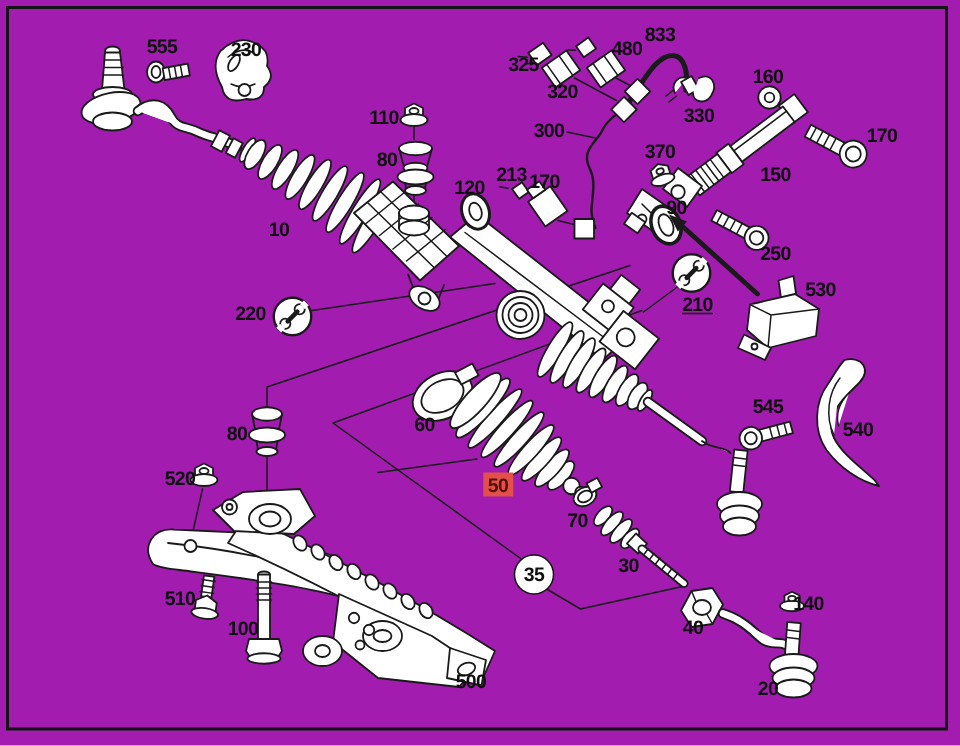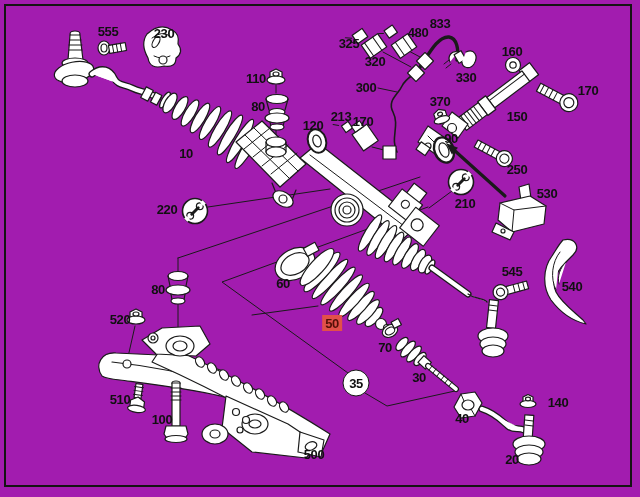--- a/index.html
+++ b/index.html
@@ -414,32 +414,32 @@
       <div class="lbl plain" style="left: 366px; top: 87px;">300</div>
       <div class="lbl plain" style="left: 512px; top: 51px;">160</div>
       <div class="lbl plain" style="left: 588px; top: 90px;">170</div>
       <div class="lbl plain" style="left: 440px; top: 101px;">370</div>
       <div class="lbl plain" style="left: 341px; top: 116px;">213</div>
       <div class="lbl plain" style="left: 363px; top: 121px;">170</div>
       <div class="lbl plain" style="left: 428px; top: 138px; padding-left: 46px;">90</div>
       <div class="lbl plain" style="left: 517px; top: 116px;">150</div>
       <div class="lbl plain" style="left: 517px; top: 144px; margin-top: 25px;">250</div>
       <div class="lbl plain" style="left: 547px; top: 193px;">530</div>
-      <div class="lbl plain" style="left: 465px; top: 203px;">210</div>
+      <div class="lbl plain" style="left: 465px; top: 203px; text-decoration: underline;">210</div>
       <div class="lbl plain" style="left: 283px; top: 283px;">60</div>
       <div class="lbl plain" style="left: 158px; top: 289px;">80</div>
       <div class="lbl plain" style="left: 120px; top: 319px;">520</div>
       <div class="lbl plain" style="left: 120px; top: 399px;">510</div>
       <div class="lbl plain" style="left: 162px; top: 419px;">100</div>
       <div class="lbl plain" style="left: 314px; top: 454px;">500</div>
       <div class="lbl highlighted" style="left: 332px; top: 323px;">50</div>
       <div class="lbl plain" style="left: 385px; top: 347px;">70</div>
       <div class="lbl circled" style="left: 356px; top: 383px;">35</div>
       <div class="lbl plain" style="left: 419px; top: 377px;">30</div>
       <div class="lbl plain" style="left: 462px; top: 418px;">40</div>
-      <div class="lbl plain" style="left: 558px; top: 402px;">140</div>
+      <div class="lbl plain" style="left: 539px; top: 402px;">140</div>
       <div class="lbl plain" style="left: 512px; top: 271px;">545</div>
       <div class="lbl plain" style="left: 572px; top: 286px;">540</div>
       <div class="lbl plain" style="left: 512px; top: 459px;">20</div>
     </div>
 
 <div id="frame"></div>
 </div>
 
 </body></html>

